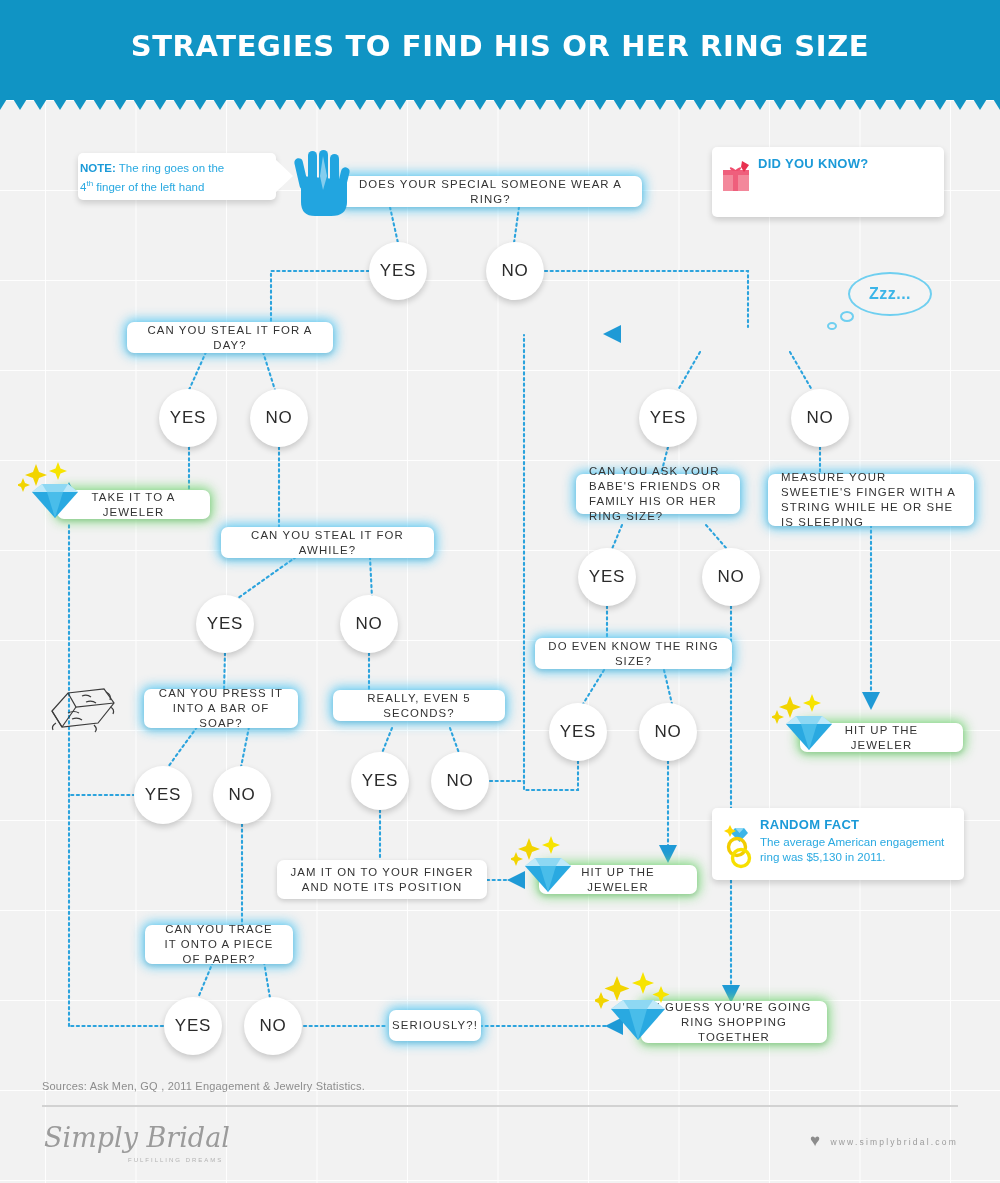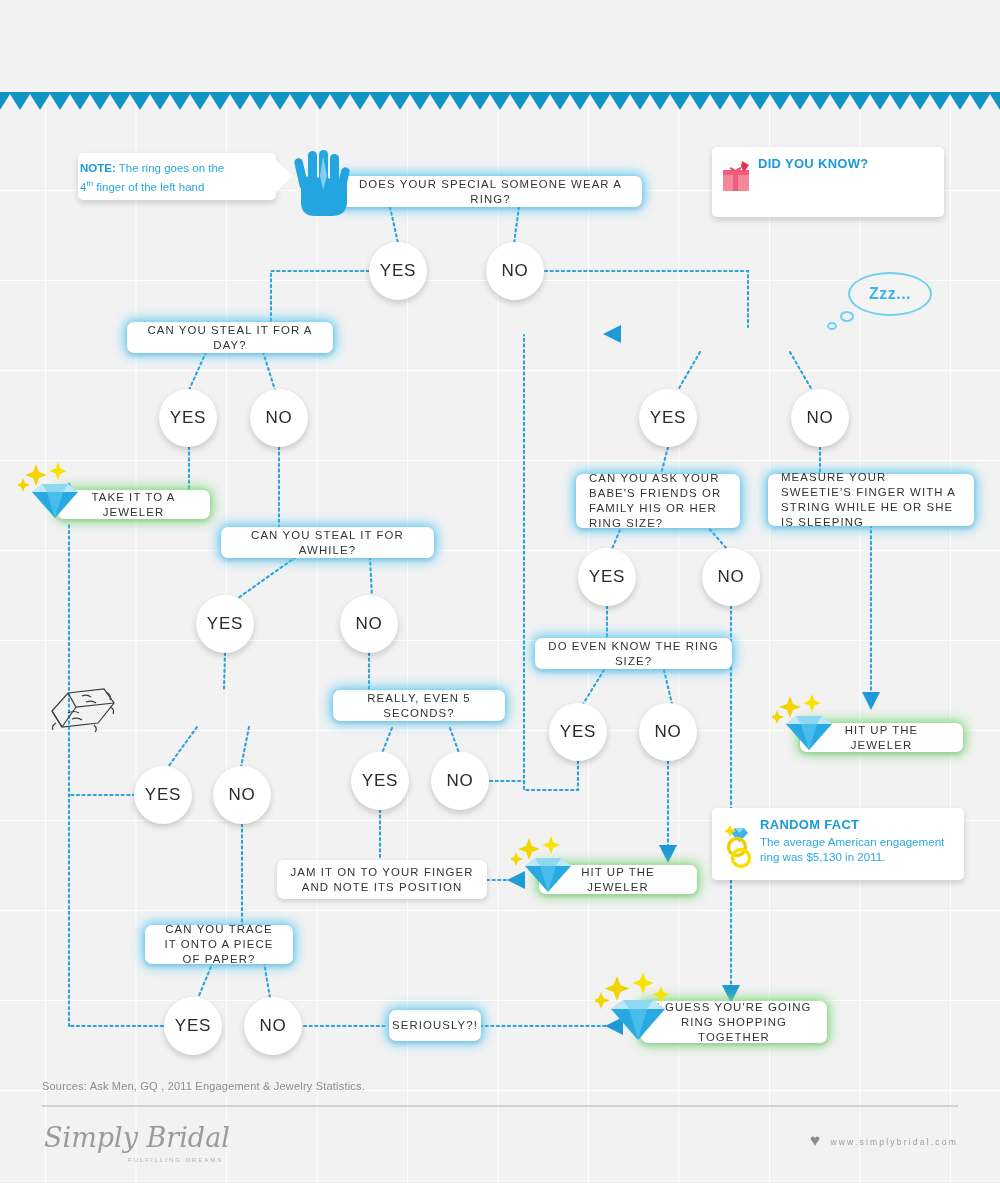--- a/index.html
+++ b/index.html
@@ -88,20 +88,23 @@
   .hand { position:absolute; left:293px; top:150px; z-index:9;}
   .soap { position:absolute; left:46px; top:683px; z-index:5;}
 </style>
 </head>
 <body>
 
 <div id="root">
 
   <div class="grid"></div>
 
+  <div class="header">
+    <h1>STRATEGIES TO FIND HIS OR HER RING SIZE</h1>
+  </div>
   <svg class="zigzag" viewBox="0 0 1010 20" preserveAspectRatio="none">
     <path d="M0,0 L1010,0 L1010,2 L1000,18 L990,2 L980,18 L970,2 L960,18 L950,2 L940,18 L930,2 L920,18 L910,2 L900,18 L890,2 L880,18 L870,2 L860,18 L850,2 L840,18 L830,2 L820,18 L810,2 L800,18 L790,2 L780,18 L770,2 L760,18 L750,2 L740,18 L730,2 L720,18 L710,2 L700,18 L690,2 L680,18 L670,2 L660,18 L650,2 L640,18 L630,2 L620,18 L610,2 L600,18 L590,2 L580,18 L570,2 L560,18 L550,2 L540,18 L530,2 L520,18 L510,2 L500,18 L490,2 L480,18 L470,2 L460,18 L450,2 L440,18 L430,2 L420,18 L410,2 L400,18 L390,2 L380,18 L370,2 L360,18 L350,2 L340,18 L330,2 L320,18 L310,2 L300,18 L290,2 L280,18 L270,2 L260,18 L250,2 L240,18 L230,2 L220,18 L210,2 L200,18 L190,2 L180,18 L170,2 L160,18 L150,2 L140,18 L130,2 L120,18 L110,2 L100,18 L90,2 L80,18 L70,2 L60,18 L50,2 L40,18 L30,2 L20,18 L10,2 L0,18 Z" fill="#1094c4"></path>
   </svg>
 
   <svg class="edges">
     <defs>
       <marker id="arr" markerWidth="7" markerHeight="7" refX="3" refY="3.5" orient="auto">
         <path d="M0,0 L7,3.5 L0,7 z" fill="#1f9ad6"></path>
       </marker>
     </defs>
@@ -248,31 +251,34 @@
     </div>
 
   <div class="node q" style="left:127px;top:322px;width:206px;height:31px;">
       <span>CAN YOU STEAL IT FOR A DAY?</span>
     </div>
 
   <div class="node q" style="left:221px;top:527px;width:213px;height:31px;">
       <span>CAN YOU STEAL IT FOR AWHILE?</span>
     </div>
 
+  <div class="node q" style="left:144px;top:689px;width:154px;height:39px;">
+      <span>CAN YOU PRESS IT INTO A BAR OF SOAP?</span>
+    </div>
 
   <div class="node q" style="left:333px;top:690px;width:172px;height:31px;">
       <span>REALLY, EVEN 5 SECONDS?</span>
     </div>
 
   <div class="node q" style="left:145px;top:925px;width:148px;height:39px;">
       <span>CAN YOU TRACE IT ONTO A PIECE OF PAPER?</span>
     </div>
 
 
-  <div class="node q" style="left:576px;top:474px;width:164px;height:54px; text-align:left; justify-content:flex-start;">
+  <div class="node q" style="left:576px;top:474px;width:164px;height:40px; text-align:left; justify-content:flex-start;">
       <span>CAN YOU ASK YOUR BABE'S FRIENDS OR FAMILY HIS OR HER RING SIZE?</span>
     </div>
 
   <div class="node q" style="left:535px;top:638px;width:197px;height:31px;">
       <span>DO EVEN KNOW THE RING SIZE?</span>
     </div>
 
   <div class="node q" style="left:768px;top:474px;width:206px;height:52px; text-align:left; justify-content:flex-start;">
       <span>MEASURE YOUR SWEETIE'S FINGER WITH A STRING WHILE HE OR SHE IS SLEEPING</span>
     </div>

